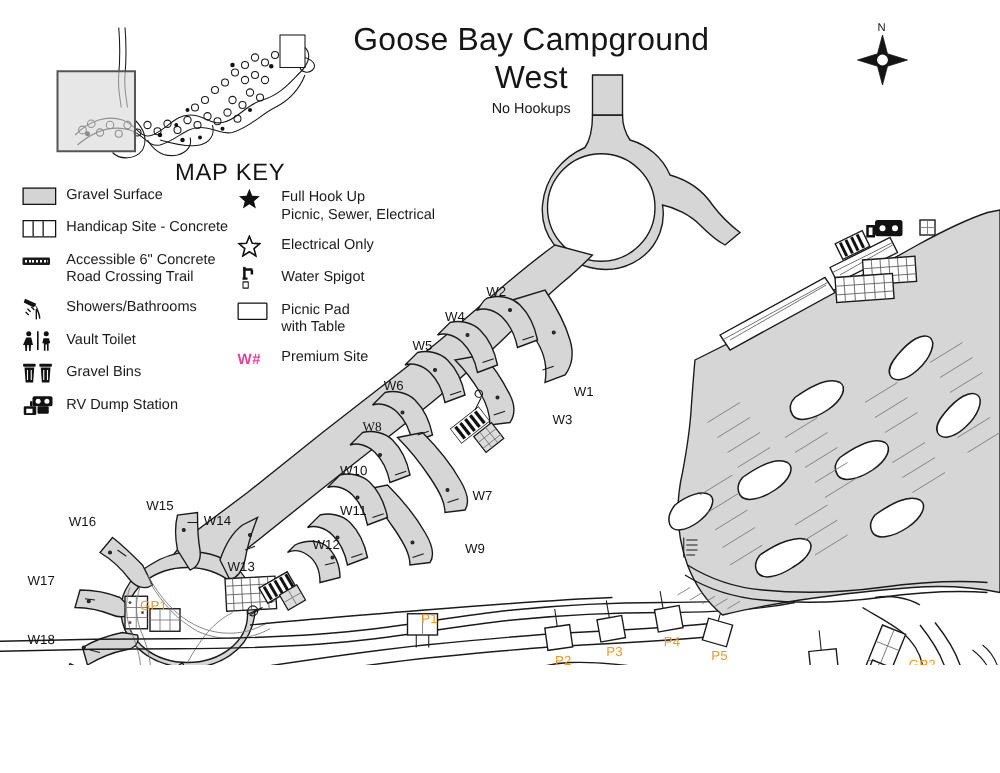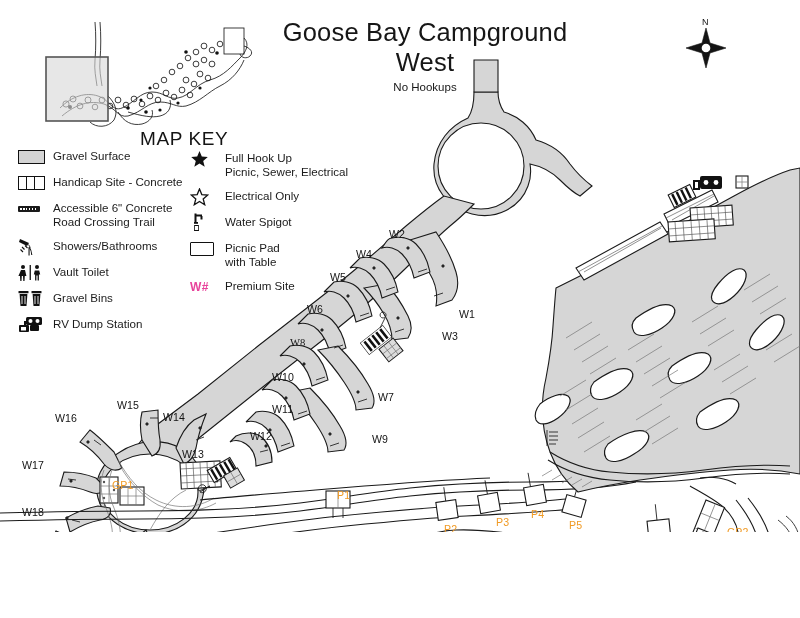--- a/index.html
+++ b/index.html
@@ -850,19 +850,19 @@
       <div class="lbl " style="left: 163px; top: 411px;">W14</div>
       <div class="lbl " style="left: 117px; top: 399px;">W15</div>
       <div class="lbl " style="left: 55px; top: 412px;">W16</div>
       <div class="lbl " style="left: 22px; top: 459px;">W17</div>
       <div class="lbl " style="left: 22px; top: 506px;">W18</div>
       <div class="lbl pink" style="left: 36px; top: 542px;">W19</div>
       <div class="lbl orange" style="left: 112px; top: 479px;">GP1</div>
       <div class="lbl orange" style="left: 727px; top: 526px;">GP2</div>
       <div class="lbl orange" style="left: 337px; top: 489px;">P1</div>
       <div class="lbl orange" style="left: 444px; top: 523px;">P2</div>
-      <div class="lbl orange" style="left: 496px; top: 516px;">P3</div>
+      <div class="lbl orange" style="left: 485px; top: 516px;">P3</div>
       <div class="lbl orange" style="left: 531px; top: 508px;">P4</div>
       <div class="lbl orange" style="left: 569px; top: 519px;">P5</div>
       <div class="lbl orange" style="left: 654px; top: 546px;">P6</div>
     </div>
 
 </div>
 
 </body></html>

